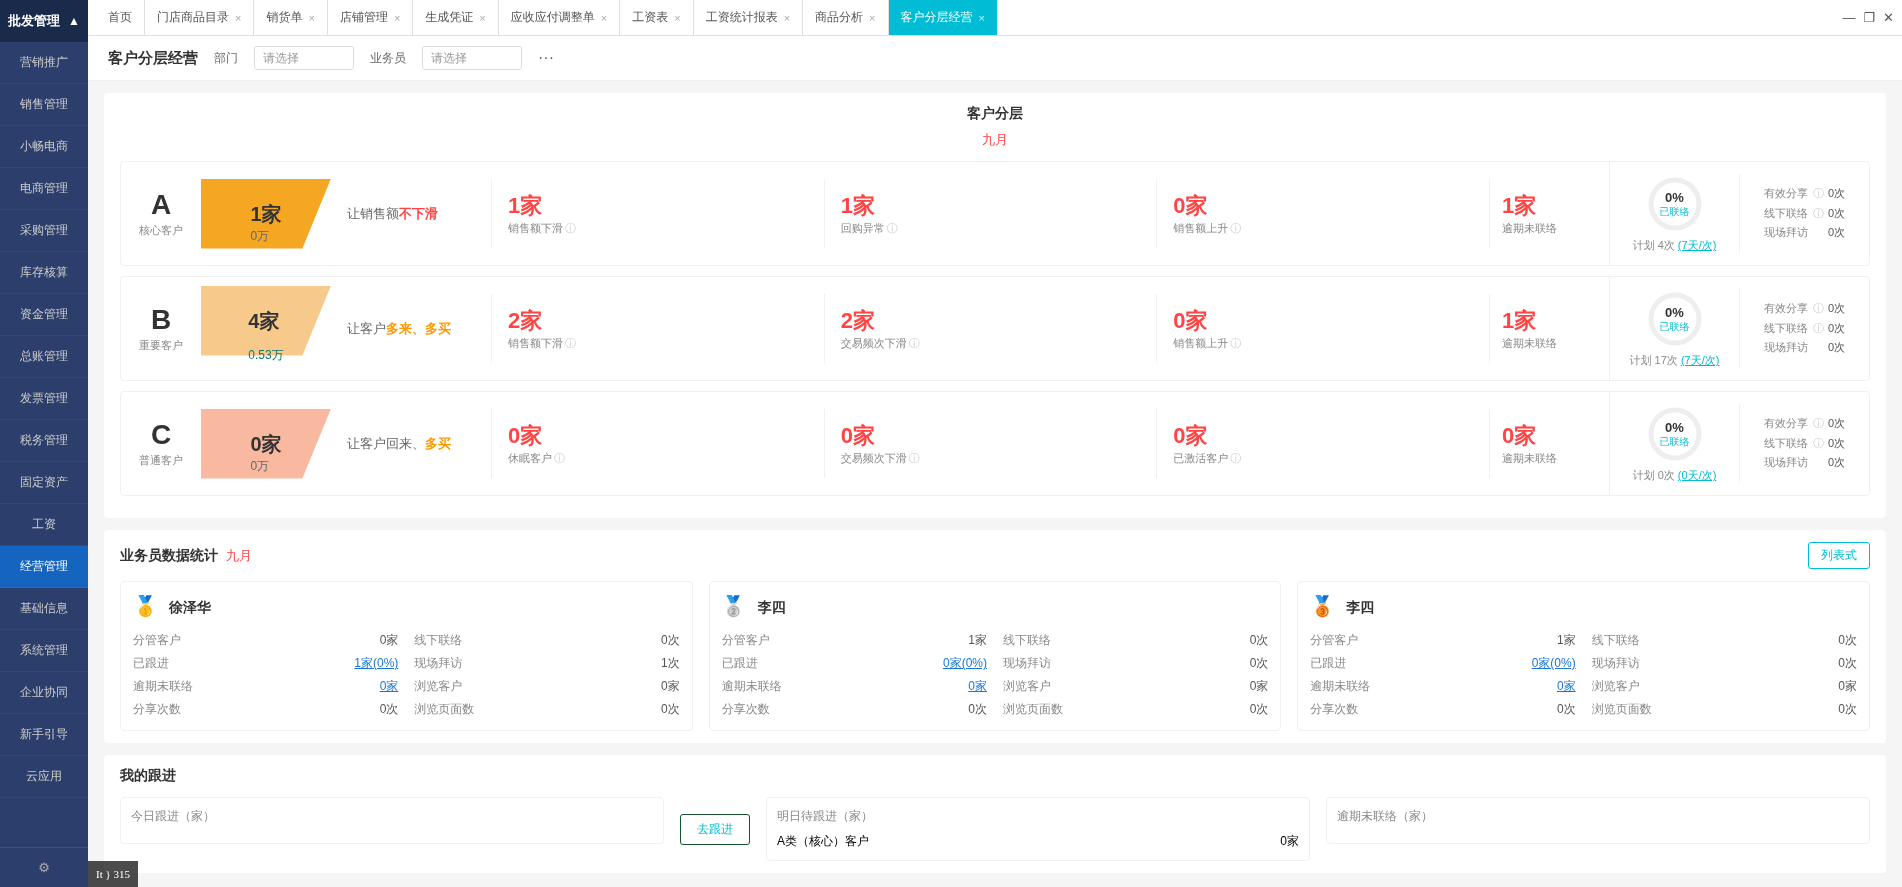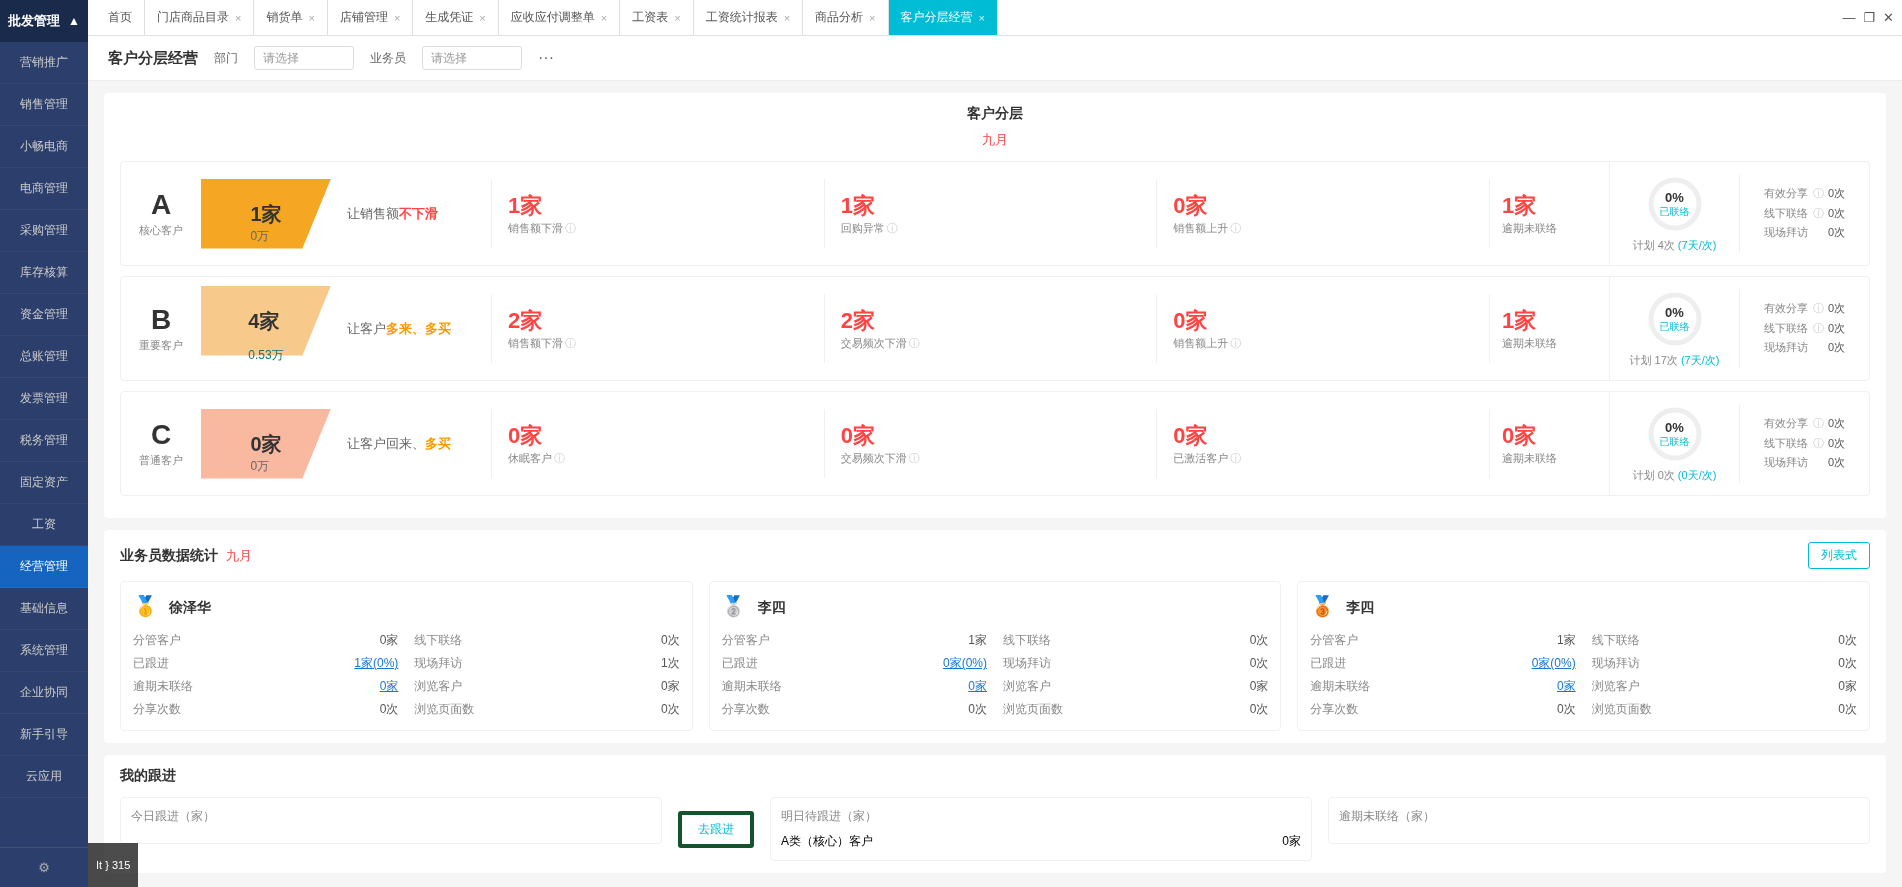--- a/index.html
+++ b/index.html
@@ -248,21 +248,21 @@
       position: absolute;
       top: 50%;
       left: 50%;
       transform: translate(-50%, -50%);
       text-align: center;
       line-height: 1.2;
     }
     .circle-pct { font-size: 13px; font-weight: bold; color: #333; }
     .circle-sublabel { font-size: 10px; color: #00bcd4; }
     .circle-plan { font-size: 11px; color: #888; margin-top: 4px; text-align: center; }
-    .circle-plan .link { color: #00bcd4; }
+    .circle-plan .link { color: #00bcd4; text-decoration: underline; }
 
     .tier-right-stats {
       width: 130px;
       padding: 10px 24px;
       border-left: 1px solid #f0f0f0;
       font-size: 11px;
       color: #888;
       line-height: 1.8;
     }
     .tier-right-stats .stat-row { display: flex; justify-content: space-between; align-items: center; }
@@ -350,38 +350,39 @@
     .followup-grid {
       display: grid;
       grid-template-columns: 1fr auto 1fr 1fr;
       gap: 16px;
       align-items: start;
     }
     .followup-box { border: 1px solid #f0f0f0; border-radius: 4px; padding: 10px; }
     .followup-box-title { font-size: 12px; color: #888; margin-bottom: 8px; }
     .goto-btn {
       background: #fff;
-      border: 4px solid #14532d;
+      border: 1px solid #14532d;
       color: #00bcd4;
       padding: 6px 16px;
       border-radius: 3px;
       cursor: pointer;
       font-size: 12px;
       align-self: center;
     }
 
     
     .bottom-hint {
       position: fixed;
       bottom: 0;
       left: 88px;
       background: rgba(0,0,0,0.7);
       color: #fff;
       font-size: 11px;
-      padding: 16px 8px;
+      padding: 7px 8px;
+      font-family: Liberation Serif, serif;
     }
   </style>
 </head>
 <body>
 
 <div class="sidebar">
   <div class="sidebar-header">
     <span>批发管理</span>
     <span style="font-size:12px;">▲</span>
   </div>

